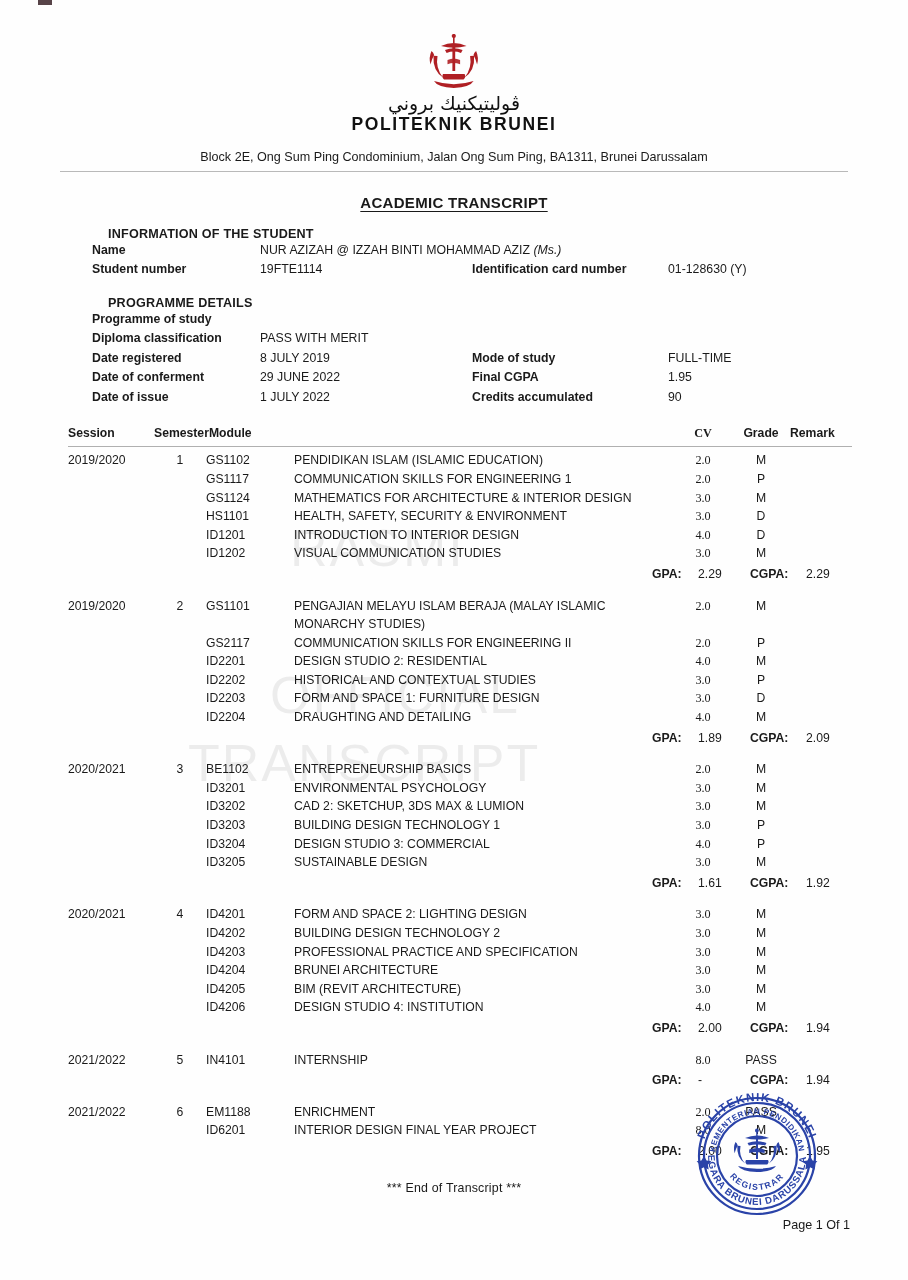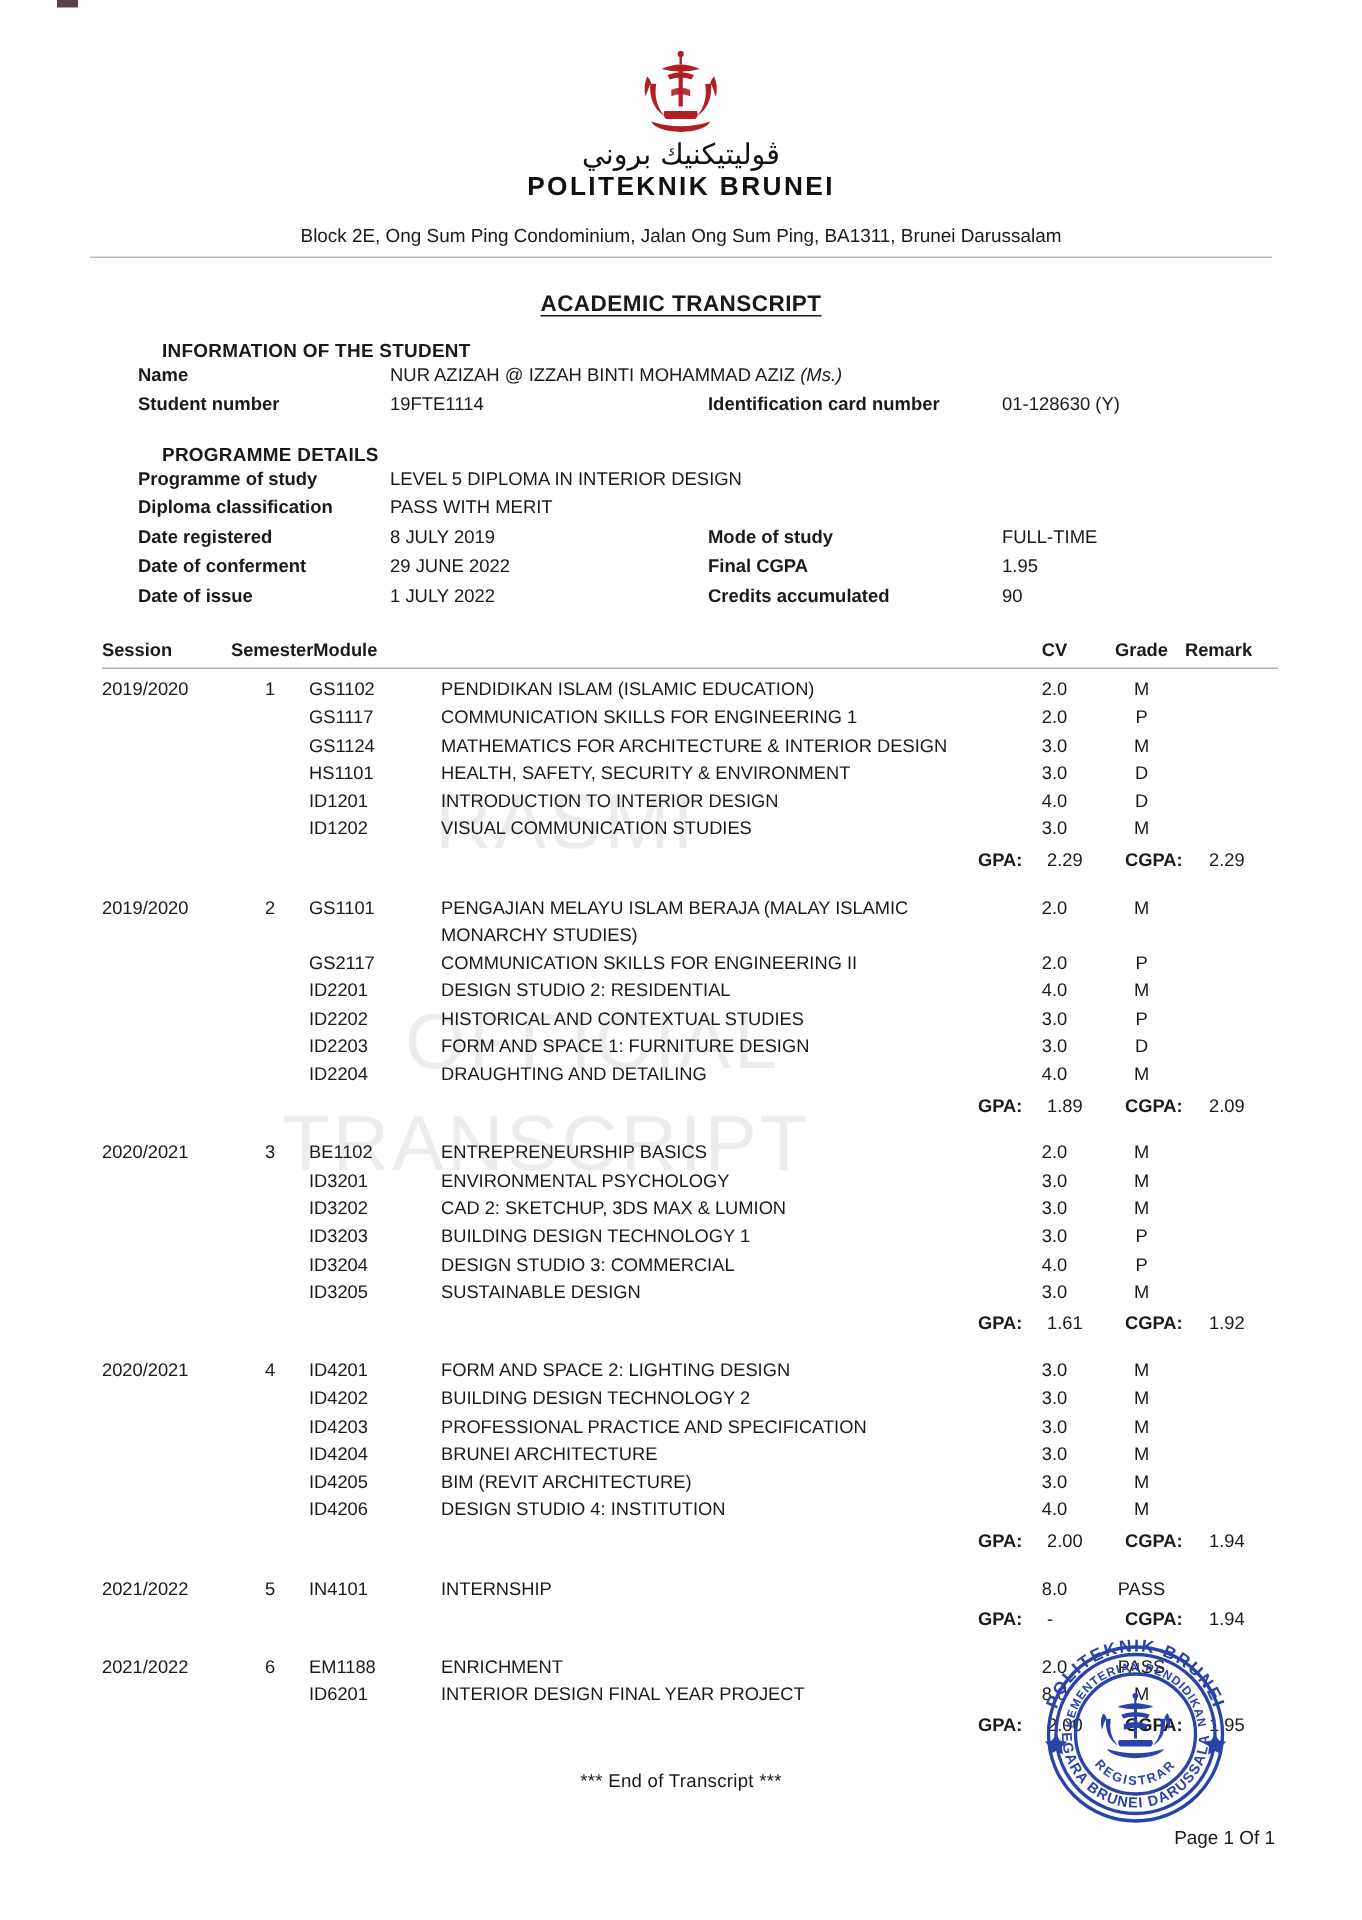--- a/index.html
+++ b/index.html
@@ -159,21 +159,21 @@
 
   .row {
     display: flex;
     align-items: flex-start;
     line-height: 18.6px;
   }
   .c-session { width: 86px; flex: 0 0 86px; }
   .c-sem     { width: 52px; flex: 0 0 52px; text-align: center; }
   .c-code    { width: 88px; flex: 0 0 88px; }
   .c-title   { flex: 1 1 auto; padding-right: 8px; }
-  .c-cv      { width: 58px; flex: 0 0 58px; text-align: center; }
+  .c-cv      { width: 58px; flex: 0 0 58px; text-align: center; font-family: Liberation Serif, serif; }
   .c-grade   { width: 58px; flex: 0 0 58px; text-align: center; }
   .c-remark  { width: 62px; flex: 0 0 62px; }
 
   .gpa-row {
     display: flex;
     font-weight: bold;
     line-height: 18.6px;
     margin-top: 2px;
   }
   .gpa-row .spacer { flex: 1 1 auto; }
@@ -264,21 +264,20 @@
       <div class="lbl">Student number</div>
       <div class="val">19FTE1114</div>
       <div class="lbl2">Identification card number</div>
       <div class="val2">01-128630 (Y)</div>
     </div>
 
     <div class="section-head">PROGRAMME DETAILS</div>
 
     <div class="info-row">
       <div class="lbl">Programme of study</div>
-      <div class="val wide">LEVEL 5 DIPLOMA IN INTERIOR DESIGN</div>
     </div>
 
     <div class="info-row">
       <div class="lbl">Diploma classification</div>
       <div class="val wide">PASS WITH MERIT</div>
     </div>
 
     <div class="info-row">
       <div class="lbl">Date registered</div>
       <div class="val">8 JULY 2019</div>

